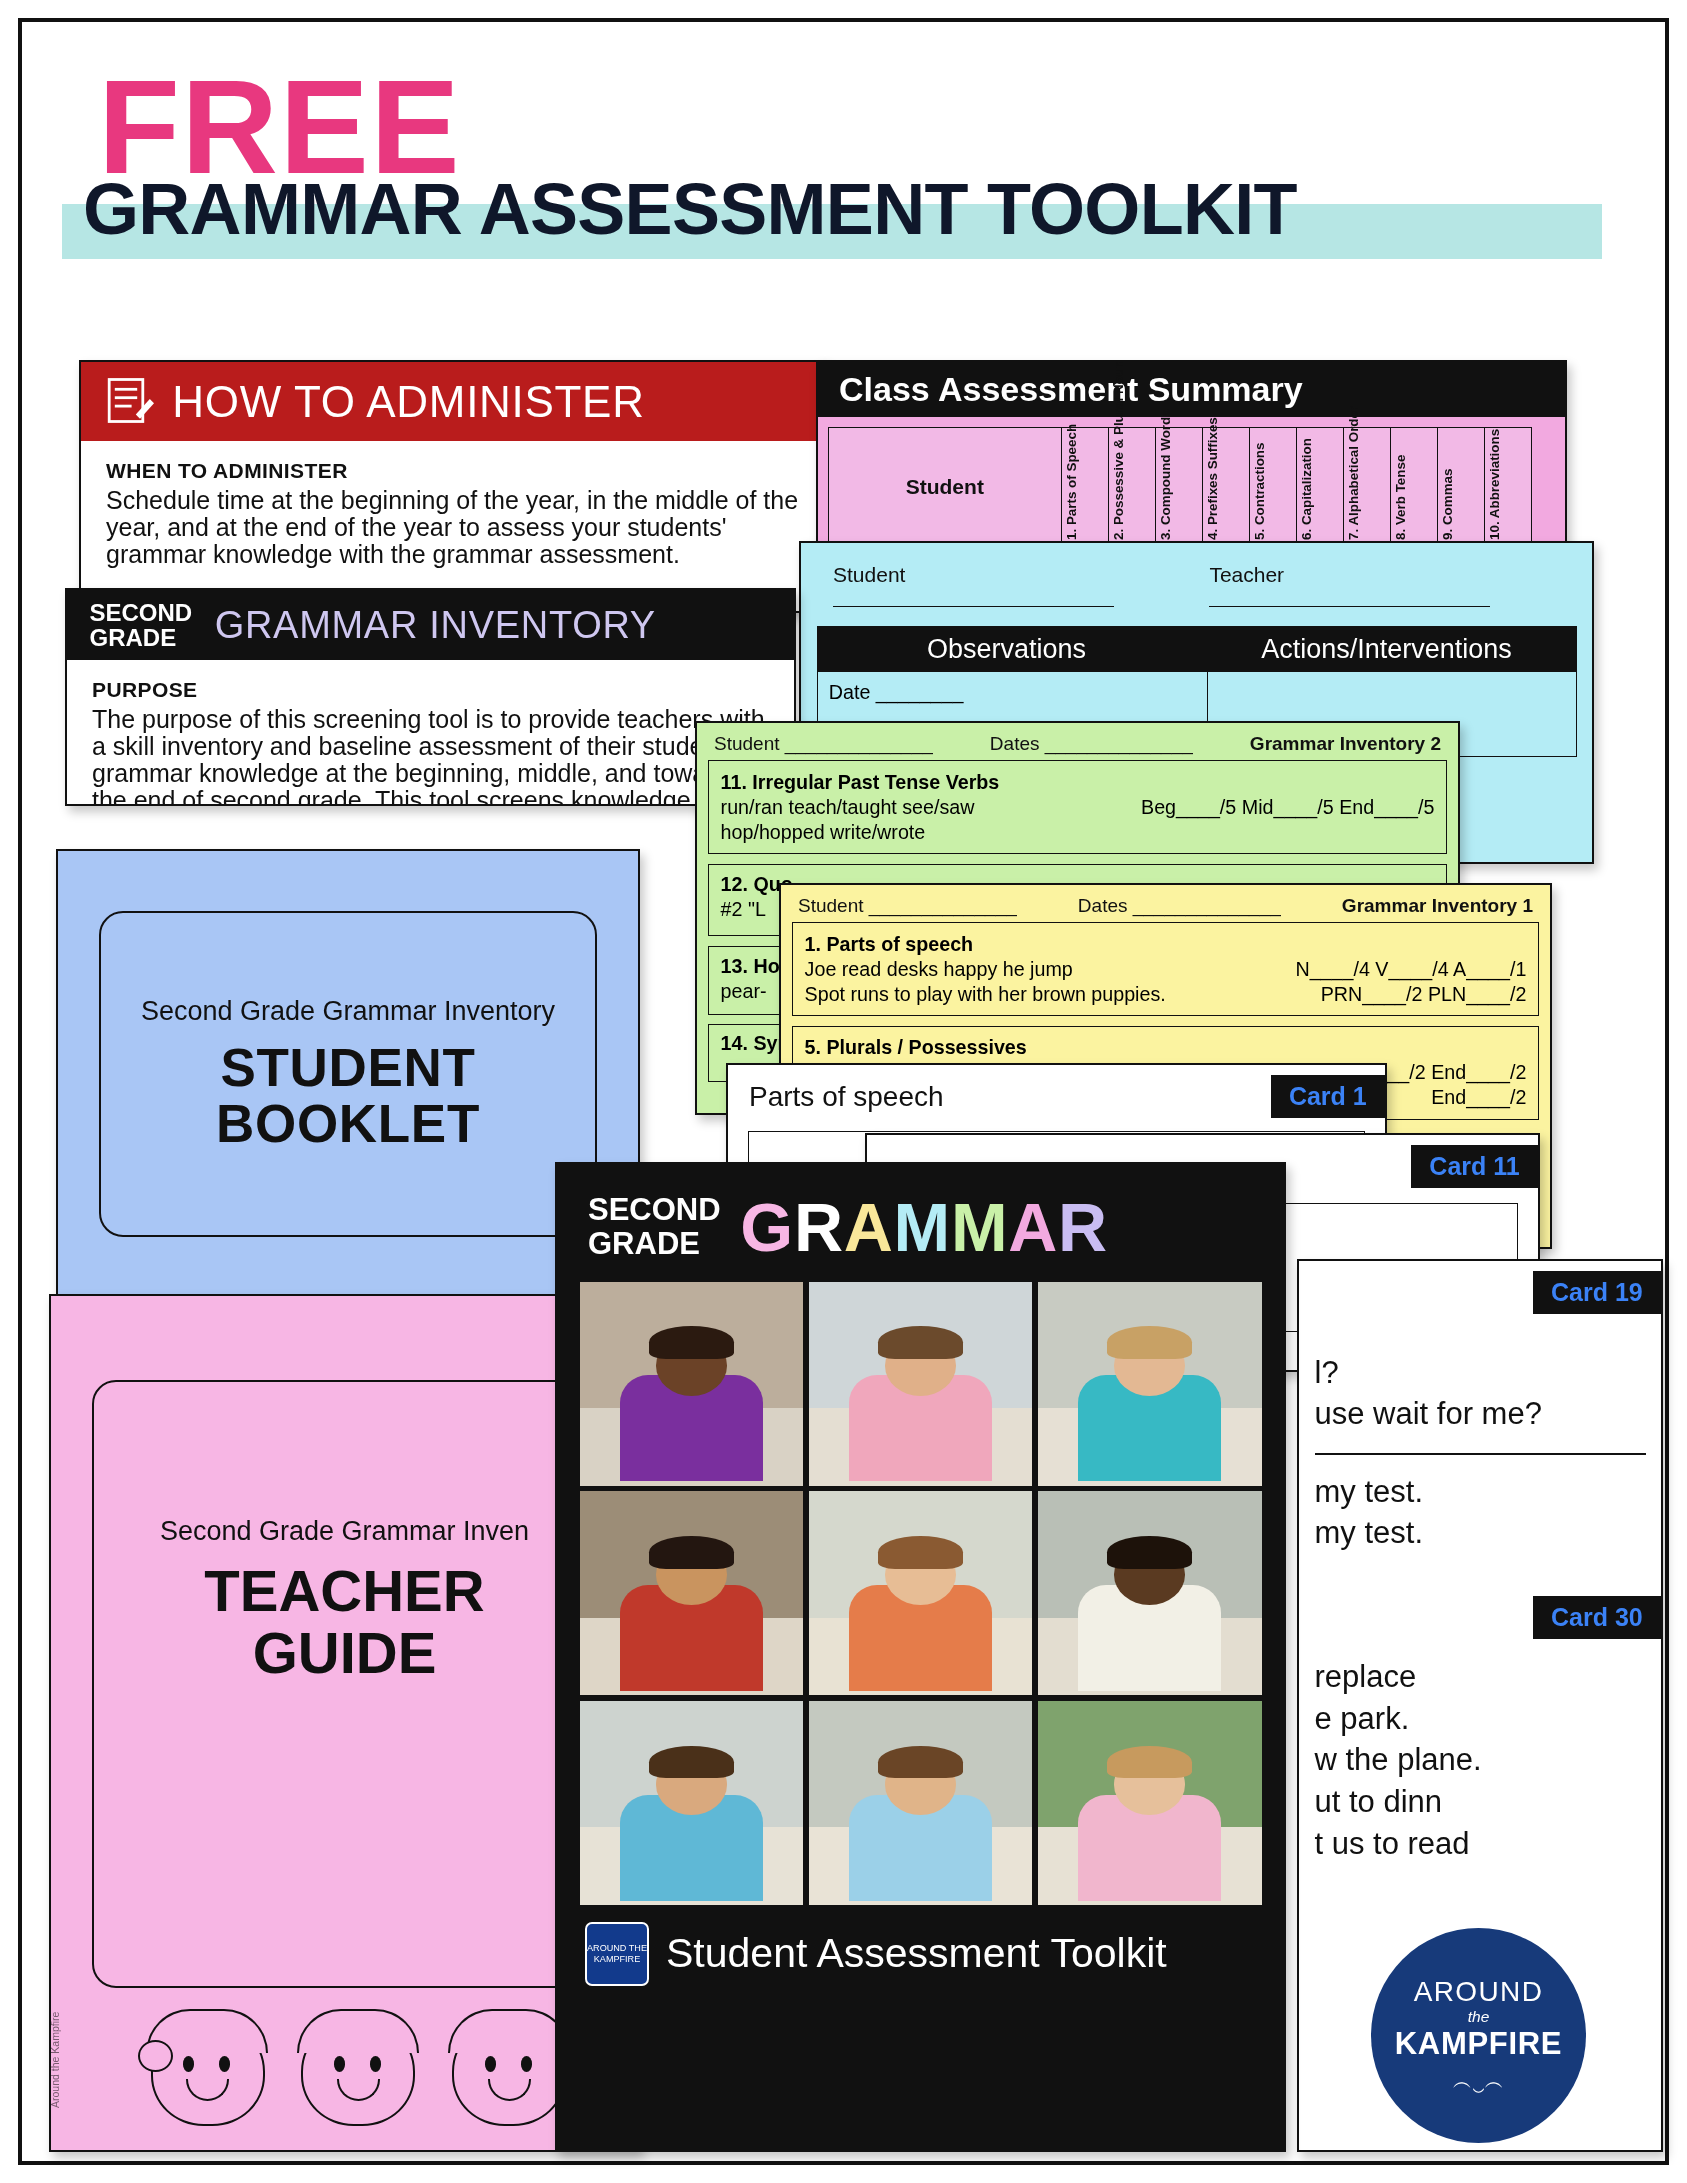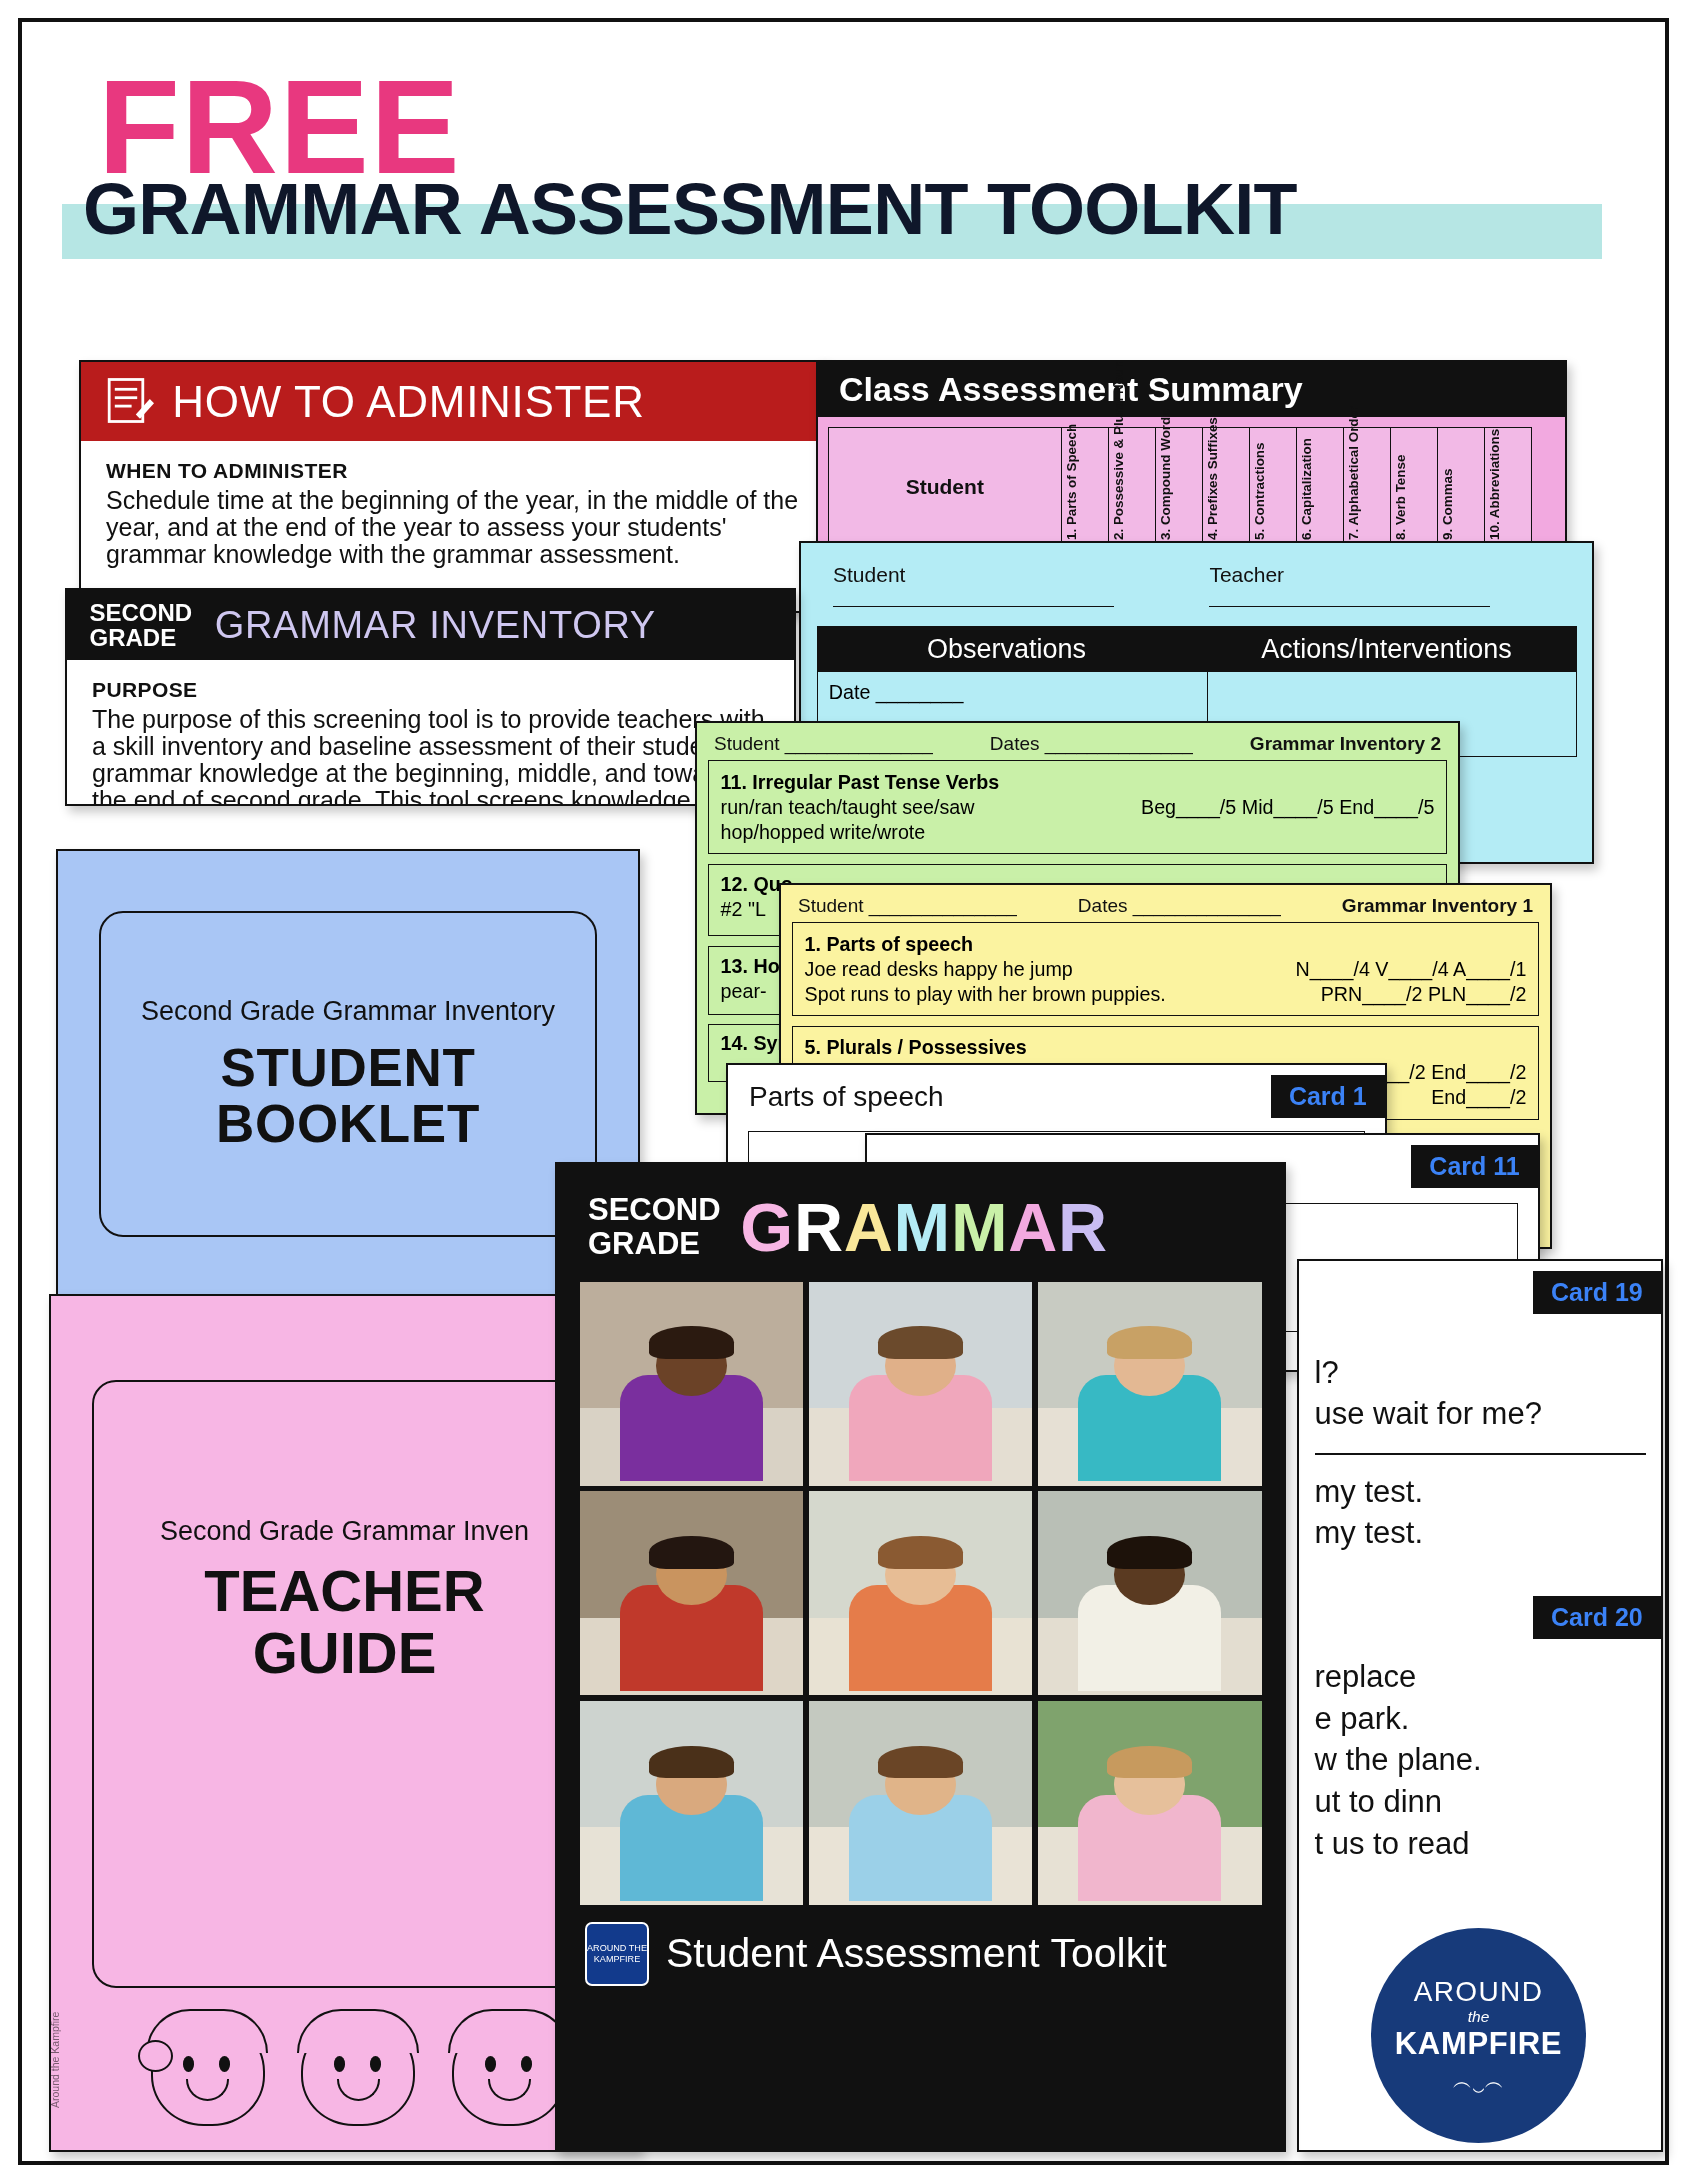--- a/index.html
+++ b/index.html
@@ -557,21 +557,21 @@
   <div class="doc cardC">
     <div class="card-tab">Card 19</div>
     <div style="padding-top:91px;">
       <div class="cc-line">l?</div>
       <div class="cc-line">use wait for me?</div>
       <div class="cc-rule"></div>
       <div class="cc-line">my test.</div>
       <div class="cc-line">my test.</div>
     </div>
     <div style="position:relative; margin-top:42px;">
-      <div class="card-tab" style="top:0;">Card 20</div>
+      <div class="card-tab" style="top:0;">Card 30</div>
       <div class="cc-line" style="padding-top:63px;">replace</div>
       <div class="cc-line">e park.</div>
       <div class="cc-line">w the plane.</div>
       <div class="cc-line">ut to dinn</div>
       <div class="cc-line">t us to read</div>
     </div>
   </div>
 
   <div class="doc guide">
     <div class="gd-frame">

